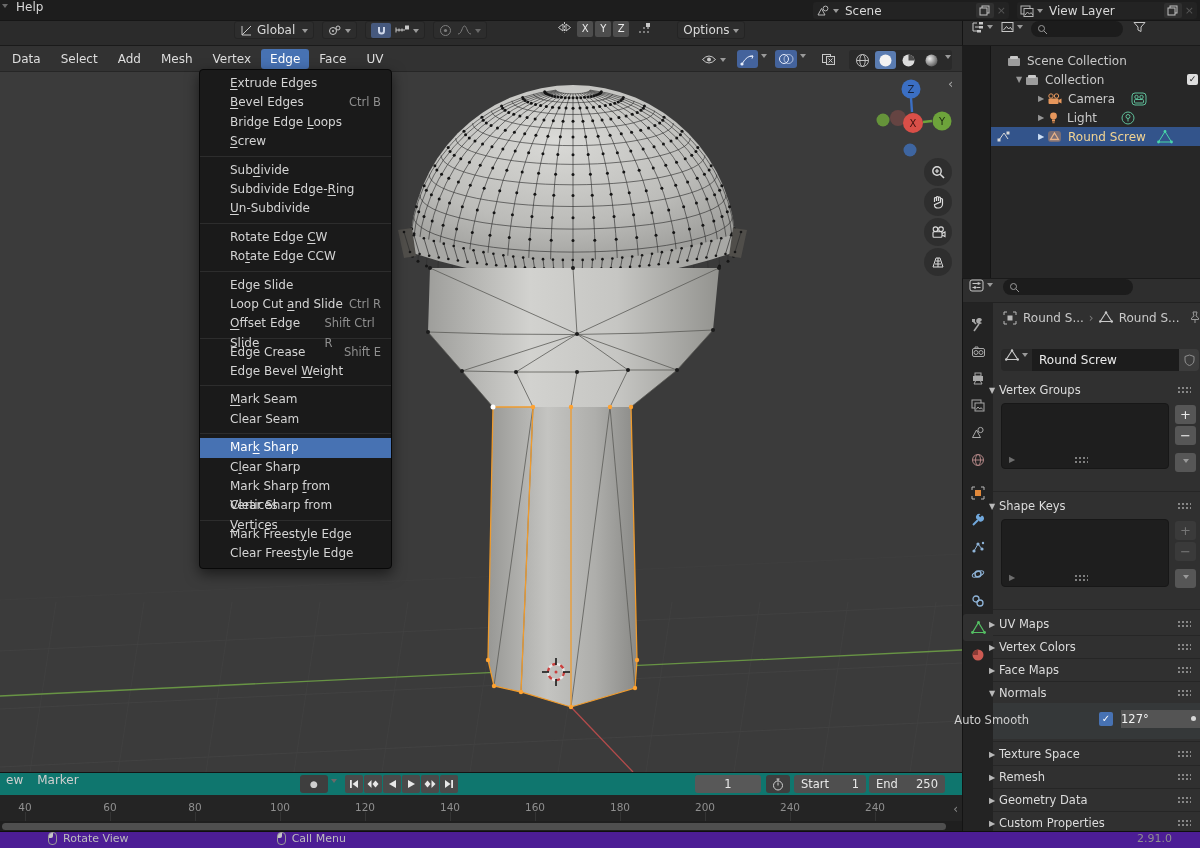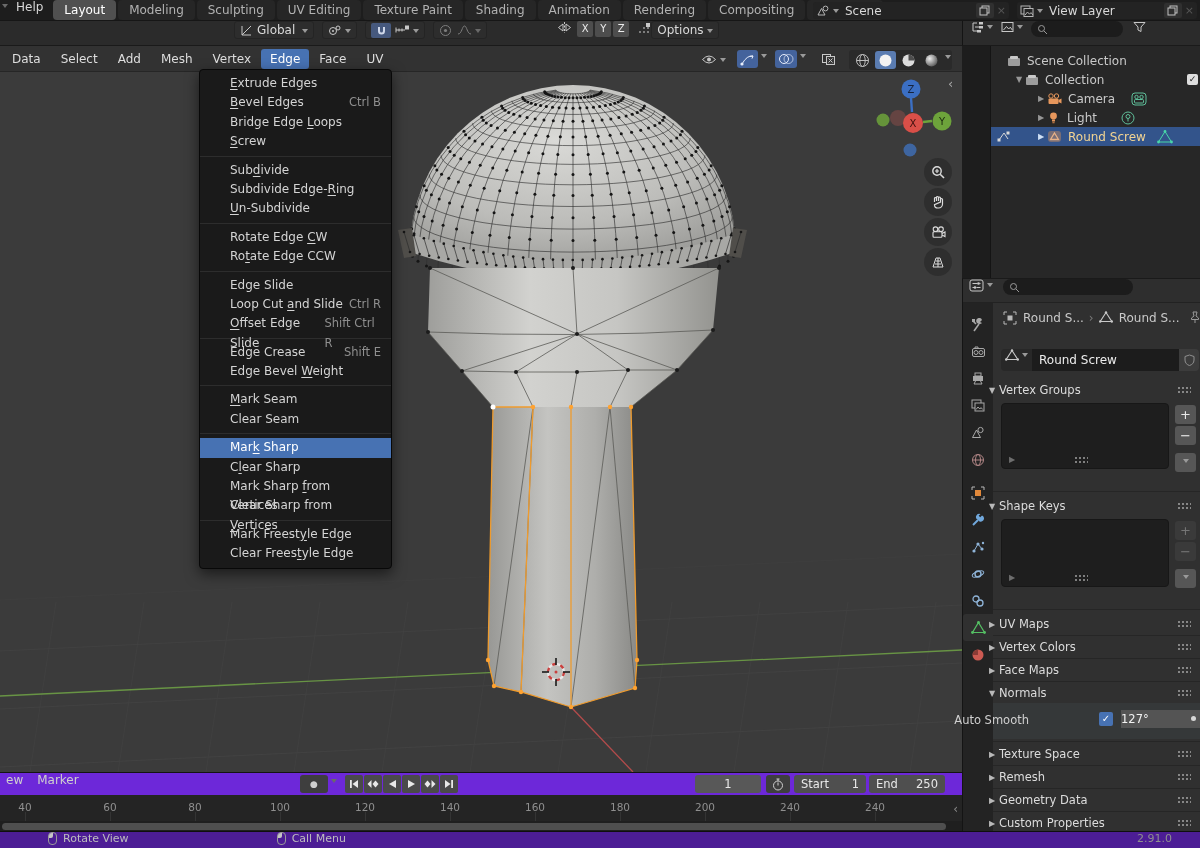--- a/index.html
+++ b/index.html
@@ -54,21 +54,21 @@
   .phead{position:absolute;left:38px;font-size:11.5px;color:#dcdcdc;display:flex;align-items:center;width:196px;}
   .phead .caret{width:14px;margin-left:-16px;color:#b9b9b9;}
   .dots{margin-left:auto;width:14px;height:9px;opacity:.55;
         background:radial-gradient(circle,#cfcfcf 1px,transparent 1.2px);background-size:4px 4px;margin-right:6px;}
   .psep{position:absolute;left:30px;width:208px;height:1px;background:#262626;}
   .listbox{position:absolute;background:#1e1e1e;border:1px solid #171717;border-radius:4px;}
   .sqbtn{position:absolute;width:21px;height:19px;background:#565656;border-radius:3px;color:#e8e8e8;
          display:flex;align-items:center;justify-content:center;font-size:13px;}
   .sqbtn.dis{background:#3a3a3a;color:#757575;}
   
-  #tl{left:0;top:772px;width:962px;height:59px;background:#6d28d9;border-top:1px solid #141414;}
+  #tl{left:0;top:772px;width:962px;height:59px;background:#0f766e;border-top:1px solid #141414;}
   .pbtn{width:18px;height:18px;background:#4a4a4a;border-radius:2px;margin-right:1px;display:flex;align-items:center;justify-content:center;}
   .field{height:18px;border-radius:3px;background:#4f4f4f;display:flex;align-items:center;color:#e8e8e8;font-size:11.5px;}
   #ruler{position:absolute;left:0;top:22px;width:962px;height:26px;background:#242424;}
   .tick{position:absolute;top:6px;width:30px;text-align:center;font-size:10.5px;color:#8f8f8f;}
   .tickline{position:absolute;top:17px;height:9px;width:1px;background:#343434;}
   #tlscroll{position:absolute;left:0;top:48px;width:962px;height:11px;background:#1f1f1f;}
   
   #status{left:0;top:831px;width:1200px;height:19px;background:#4c1d95;border-top:1px solid #0f0f0f;font-size:11px;color:#bdbdbd;}
   .mouseico{width:9px;height:13px;border:1px solid #9a9a9a;border-radius:4px;position:relative;margin-right:6px;flex:none;}
   .mouseico:before{content:'';position:absolute;left:0;top:0;width:4px;height:5px;background:#c5c5c5;border-radius:3px 0 2px 0;}
@@ -76,33 +76,20 @@
   .ic{flex:none;}
 </style>
 </head>
 <body>
 
 <div id="app">
 
   <div id="topbar" class="abs row">
     <div class="chev dim" style="margin-left:2px"></div>
     <div style="padding:0 10px 0 8px;color:#d8d8d8">Help</div>
-    <div class="row">
-      <div class="wtab active">Layout</div>
-      <div class="wtab">Modeling</div>
-      <div class="wtab">Sculpting</div>
-      <div class="wtab">UV Editing</div>
-      <div class="wtab">Texture Paint</div>
-      <div class="wtab">Shading</div>
-      <div class="wtab">Animation</div>
-      <div class="wtab">Rendering</div>
-      <div class="wtab">Compositing</div>
-      <div class="wtab">Scripting</div>
-      <div class="wplus">+</div>
-    </div>
     <div class="abs tb-widget" style="left:813px;top:2px;width:196px">
       <svg class="ic" width="14" height="12" viewBox="0 0 14 12">
           <circle cx="9.5" cy="3.5" r="2.4" fill="none" stroke="#b5b5b5"></circle>
           <path d="M2 10 L5.5 3.5 L9 10 Z" fill="none" stroke="#b5b5b5"></path>
         </svg>
       <div class="chev"></div>
       <div style="margin-left:6px;color:#d9d9d9;flex:1">Scene</div>
       <div class="tb-btn">
           <svg width="11" height="11" viewBox="0 0 11 11">
             <rect x="3" y="1" width="7" height="7" fill="none" stroke="#c2c2c2"></rect>
@@ -179,21 +166,21 @@
       <div class="axisbtn">Z</div>
       <svg class="ic" style="margin-left:6px" width="14" height="14" viewBox="0 0 14 14">
           <circle cx="3" cy="11" r="1" fill="#9a9a9a"></circle>
           <circle cx="7" cy="11" r="1" fill="#9a9a9a"></circle>
           <circle cx="11" cy="11" r="1" fill="#9a9a9a"></circle>
           <circle cx="7" cy="7" r="1" fill="#9a9a9a"></circle>
           <circle cx="11" cy="7" r="1" fill="#9a9a9a"></circle>
           <rect x="9" y="2" width="4" height="4" fill="#c8c8c8"></rect>
         </svg>
     </div>
-    <div class="ts-widget" style="">
+    <div class="ts-widget" style="margin-left:26px">
       <span style="color:#d9d9d9">Options</span>
       <div class="chev"></div>
     </div>
   </div>
 
   <div id="outl-head" class="abs row">
     <div class="row" style="margin-left:8px">
       <svg class="ic" width="13" height="12" viewBox="0 0 13 12">
           <path d="M2 2 h4 M2 2 v8 h4 M4 6 h4" stroke="#c8c8c8" fill="none"></path>
           <rect x="8" y="1" width="4" height="2.5" fill="#c8c8c8"></rect>

